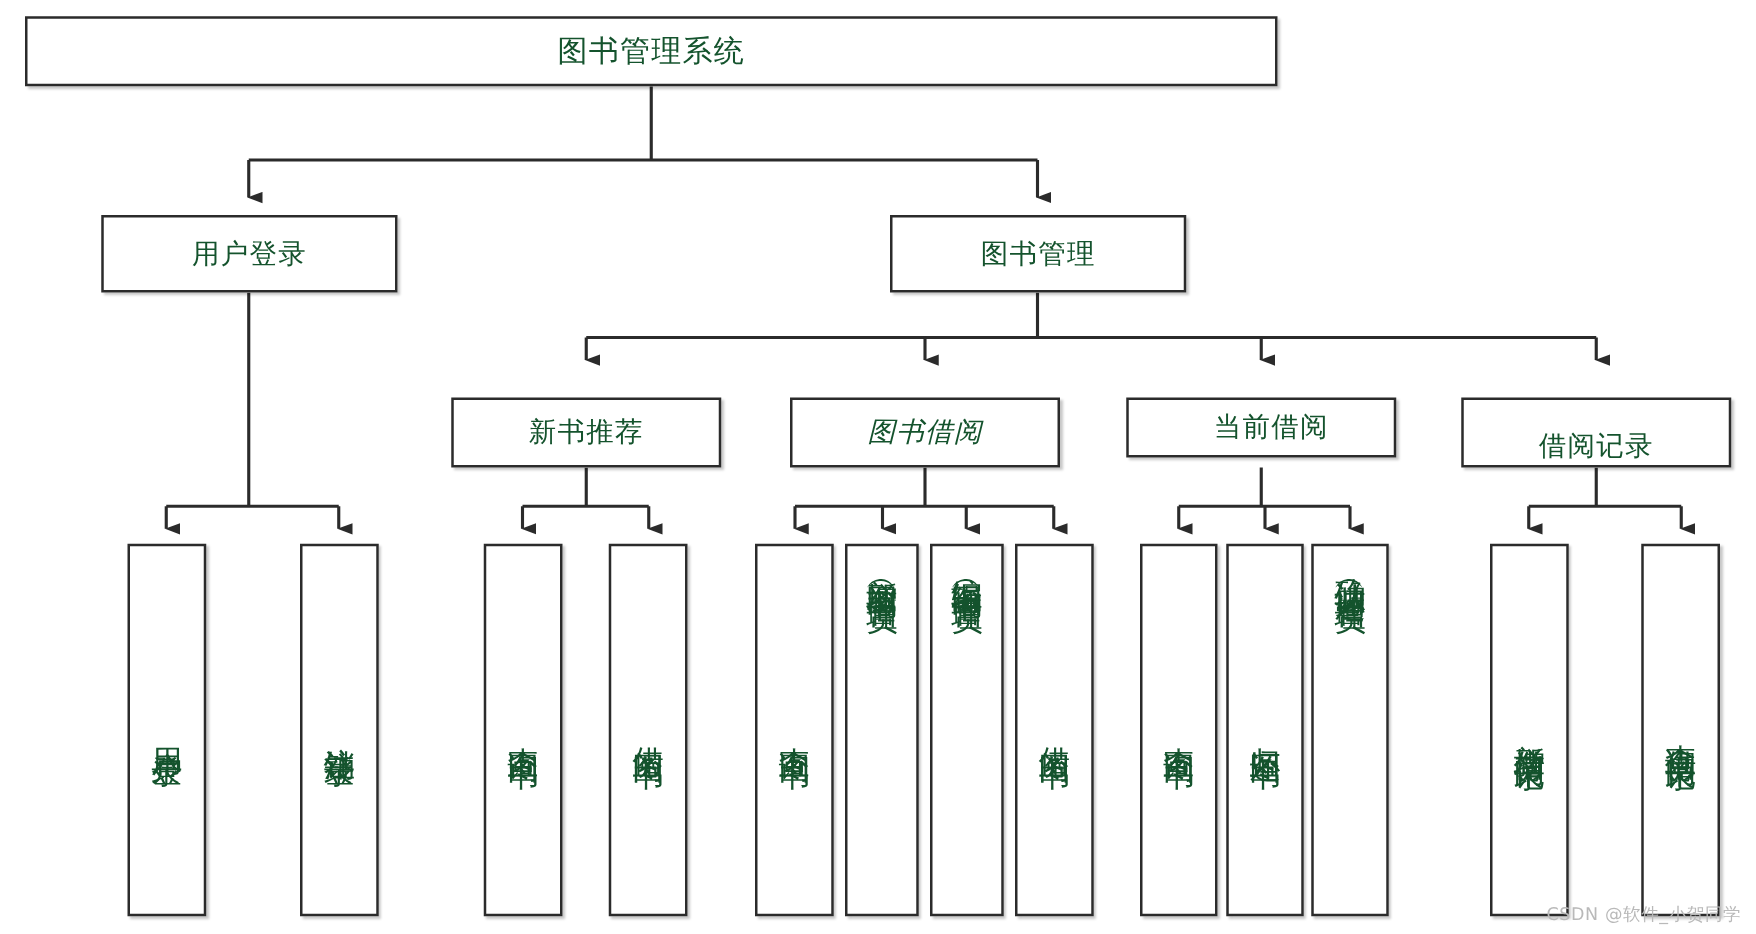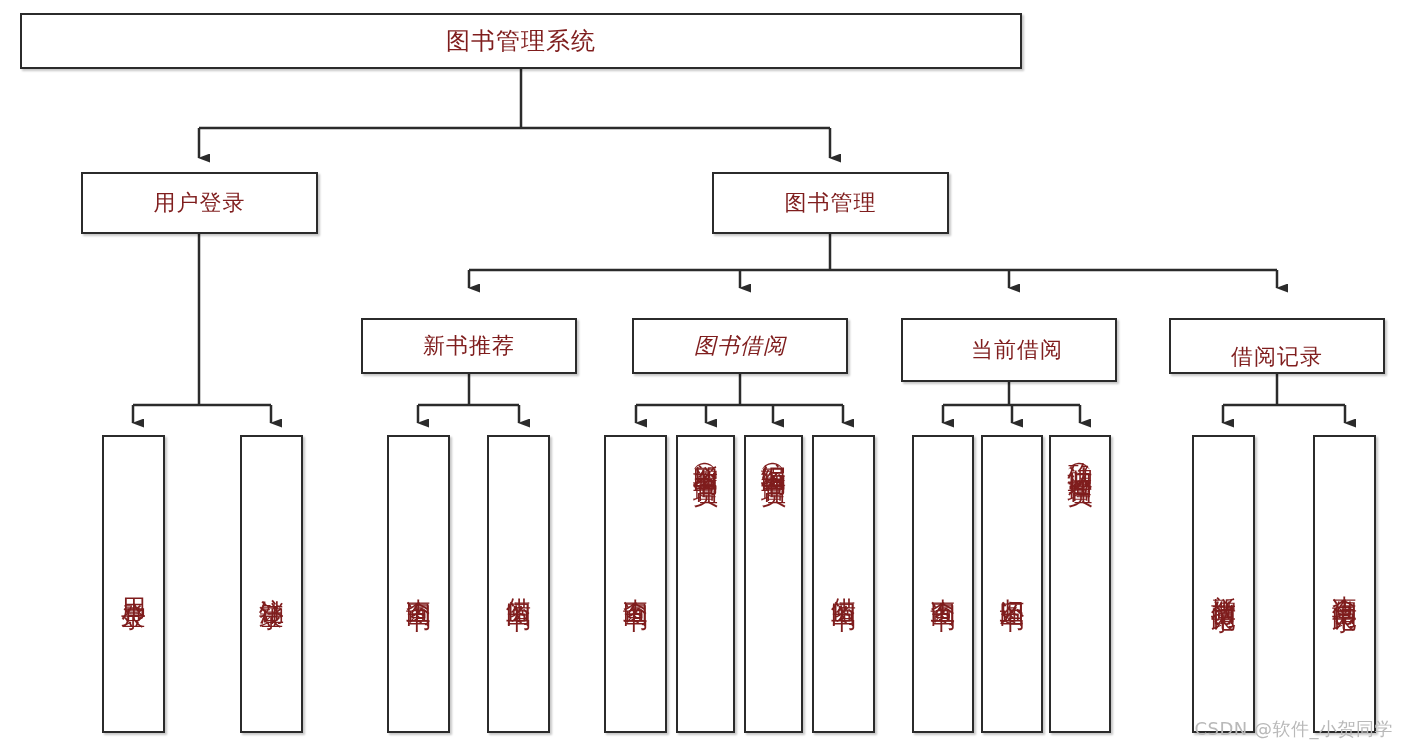--- a/index.html
+++ b/index.html
@@ -27,21 +27,21 @@
   }
   .node {
     position: absolute;
     box-sizing: border-box;
     background: #ffffff;
     border: 2px solid #2b2b2b;
     box-shadow: 2px 2px 2px rgba(0,0,0,0.22);
     display: flex;
     align-items: center;
     justify-content: center;
-    color: #7f1d1d;
+    color: #14532d;
   }
   .node-h {
     font-size: 22px;
     letter-spacing: 1px;
     white-space: nowrap;
   }
   .node-root {
     font-size: 24px;
   }
   .node-v {
@@ -58,21 +58,21 @@
     white-space: nowrap;
   }
   .node-v.center-v {
     align-items: center;
     padding-top: 0;
   }
   #watermark {
     position: absolute;
     right: 12px;
     bottom: 6px;
-    font-size: 18px;
+    font-size: 14px;
     color: #b9b9b9;
     white-space: nowrap;
     letter-spacing: 0.5px;
   }
 </style>
 </head>
 <body>
 
 <div id="diagram-root">
 
@@ -136,21 +136,21 @@
   <div class="node node-h" style="left:361px; top:318px; width:216px; height:56px;">
     <span>新书推荐</span>
   </div>
 
   <div class="node node-h" style="left:712px; top:172px; width:237px; height:62px;">
     <span>图书管理</span>
   </div>
   <div class="node node-h" style="left:632px; top:318px; width:216px; height:56px;font-style:italic;">
     <span>图书借阅</span>
   </div>
-  <div class="node node-h" style="left:901px; top:318px; width:216px; height:64px;padding-left:16px;">
+  <div class="node node-h" style="left:901px; top:318px; width:216px; height:48px;padding-left:16px;">
     <span>当前借阅</span>
   </div>
   <div class="node node-h" style="left:1169px; top:318px; width:216px; height:56px;align-items:flex-end;">
     <span>借阅记录</span>
   </div>
 
   <div class="node node-v center-v" style="left:102px; top:435px; width:63px; height:298px;">
     <span class="vtext">用户登录</span>
   </div>
   <div class="node node-v center-v" style="left:240px; top:435px; width:63px; height:298px;">

